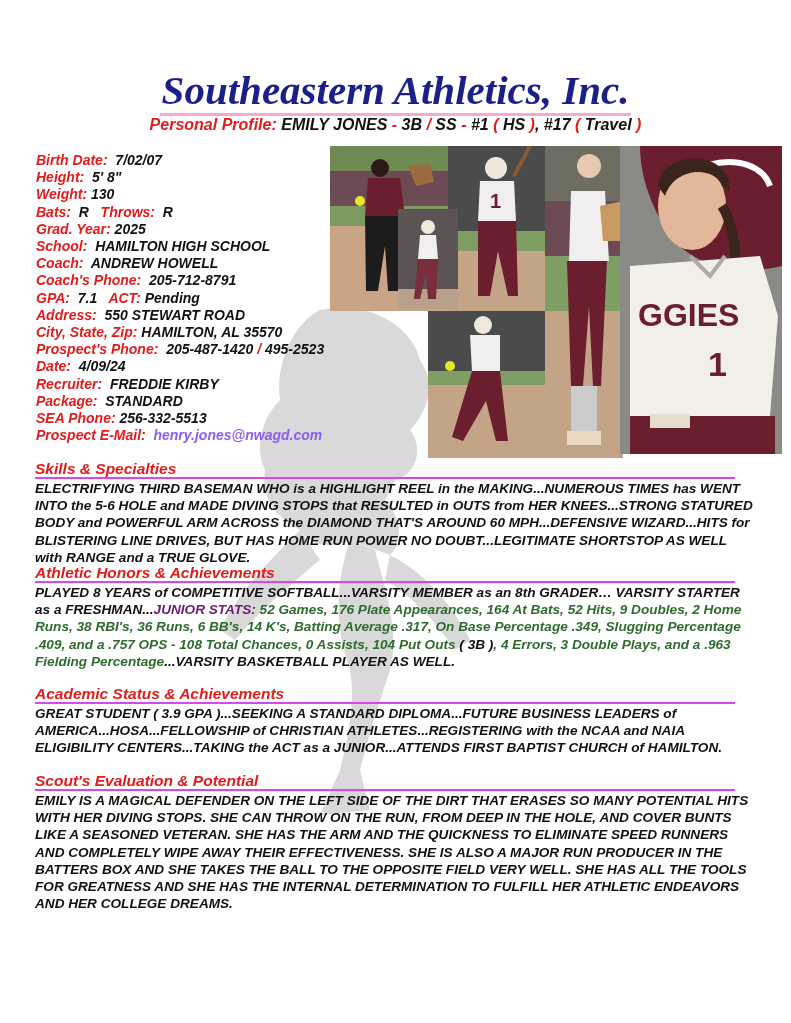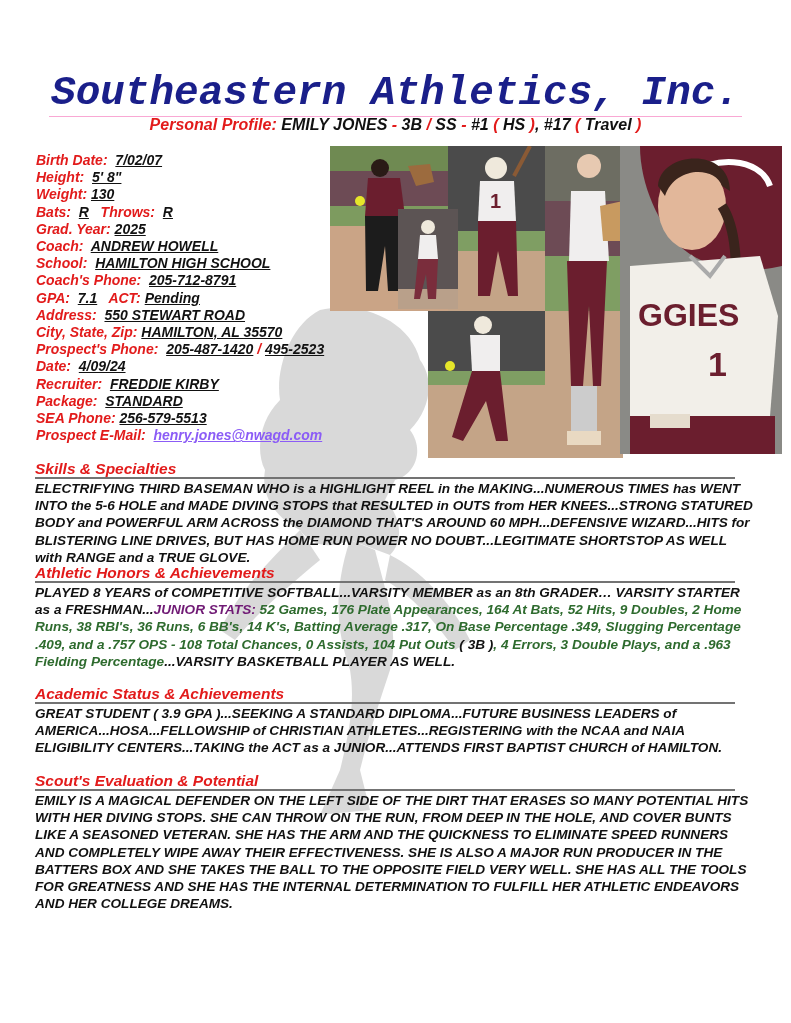--- a/index.html
+++ b/index.html
@@ -9,47 +9,47 @@
   .watermark {
     position: absolute; left: 200px; top: 300px; width: 300px; height: 520px;
     opacity: 0.22; pointer-events: none;
   }
 
   .title {
     position: absolute; left: 0; width: 791px; top: 68px; text-align: center;
     font-family: "Liberation Serif", serif; font-style: italic; font-weight: bold;
     font-size: 41px; color: #1a1f8a; line-height: 44px;
   }
-  .title span { border-bottom: 1px solid #f9a8d4; padding: 0 2px; font-family: Liberation Mono, monospace; }
+  .title span { border-bottom: 3px solid #f9a8d4; padding: 0 2px; }
 
   .subtitle {
     position: absolute; left: 0; width: 791px; top: 116px; text-align: center;
     font-style: italic; font-weight: bold; font-size: 16px; color: #000; line-height: 18px;
   }
   .red { color: #e21b1b; }
   .blk { color: #111; }
   .blue { color: #701a75; }
   .green { color: #2e6b2e; }
 
   .info {
     position: absolute; left: 36px; top: 152px; width: 360px;
     font-style: italic; font-weight: bold; font-size: 14px; line-height: 17.2px;
   }
   .info .row { white-space: nowrap; }
   .info .lbl { color: #e21b1b; }
-  .info .val { color: #111; text-decoration: underline; }
+  .info .val { color: #111; }
   .info .val.blue { color: #8b5cf6; }
 
   .photos { position: absolute; left: 330px; top: 146px; }
   .photo { position: absolute; overflow: hidden; }
 
   .section { position: absolute; left: 35px; width: 720px; }
   .sec-head {
     font-style: italic; font-weight: bold; font-size: 15.5px; color: #e21b1b;
-    line-height: 17px; border-bottom: 2px solid #737373; width: 700px; padding-left: 0;
+    line-height: 17px; border-bottom: 2px solid #d946ef; width: 700px; padding-left: 0;
   }
   .sec-body {
     font-style: italic; font-weight: bold; font-size: 13.6px; color: #111;
     line-height: 17.2px; width: 720px; padding-top: 1px;
   }
 </style>
 </head>
 <body>
 
 <svg class="watermark" viewBox="0 0 300 520">
@@ -70,31 +70,31 @@
   <span class="red">Personal Profile:</span>
   <span class="blk">EMILY JONES</span><span class="red"> - </span><span class="blk">3B</span><span class="red"> / </span><span class="blk">SS</span><span class="red"> - </span><span class="blk">#1</span><span class="red"> ( </span><span class="blk">HS</span><span class="red"> )</span><span class="blk">, </span><span class="blk">#17</span><span class="red"> ( </span><span class="blk">Travel</span><span class="red"> )</span>
 </div>
 
 <div class="info">
   <div class="row"><span class="lbl">Birth Date:</span>&nbsp; <span class="val">7/02/07</span></div>
   <div class="row"><span class="lbl">Height:</span>&nbsp; <span class="val">5' 8"</span></div>
   <div class="row"><span class="lbl">Weight:</span> <span class="val">130</span></div>
   <div class="row"><span class="lbl">Bats:</span>&nbsp; <span class="val">R</span>&nbsp;&nbsp; <span class="lbl">Throws:</span>&nbsp; <span class="val">R</span></div>
   <div class="row"><span class="lbl">Grad. Year:</span> <span class="val">2025</span></div>
+  <div class="row"><span class="lbl">School:</span>&nbsp; <span class="val">HAMILTON HIGH SCHOOL</span></div>
   <div class="row"><span class="lbl">Coach:</span>&nbsp; <span class="val">ANDREW HOWELL</span></div>
-  <div class="row"><span class="lbl">School:</span>&nbsp; <span class="val">HAMILTON HIGH SCHOOL</span></div>
   <div class="row"><span class="lbl">Coach's Phone:</span>&nbsp; <span class="val">205-712-8791</span></div>
   <div class="row"><span class="lbl">GPA:</span>&nbsp; <span class="val">7.1</span>&nbsp;&nbsp; <span class="lbl">ACT:</span> <span class="val">Pending</span></div>
   <div class="row"><span class="lbl">Address:</span>&nbsp; <span class="val">550 STEWART ROAD</span></div>
   <div class="row"><span class="lbl">City, State, Zip:</span> <span class="val">HAMILTON, AL  35570</span></div>
   <div class="row"><span class="lbl">Prospect's Phone:</span>&nbsp; <span class="val">205-487-1420</span><span class="lbl"> / </span><span class="val">495-2523</span></div>
   <div class="row"><span class="lbl">Date:</span>&nbsp; <span class="val">4/09/24</span></div>
   <div class="row"><span class="lbl">Recruiter:</span>&nbsp; <span class="val">FREDDIE KIRBY</span></div>
   <div class="row"><span class="lbl">Package:</span>&nbsp; <span class="val">STANDARD</span></div>
-  <div class="row"><span class="lbl">SEA Phone:</span> <span class="val">256-579-5513</span></div>
+  <div class="row"><span class="lbl">SEA Phone:</span> <span class="val">256-332-5513</span></div>
   <div class="row"><span class="lbl">Prospect E-Mail:</span>&nbsp; <a class="val blue">henry.jones@nwagd.com</a></div>
 </div>
 
 <div class="photos">
 
   <svg class="photo" style="left:0;top:0;width:118px;height:165px" viewBox="0 0 118 165">
     <rect width="118" height="165" fill="#c9a98a"></rect>
     <rect width="118" height="30" fill="#6f8a52"></rect>
     <rect y="25" width="118" height="40" fill="#6d4b55"></rect>
     <rect y="60" width="118" height="20" fill="#7d9b5f"></rect>

